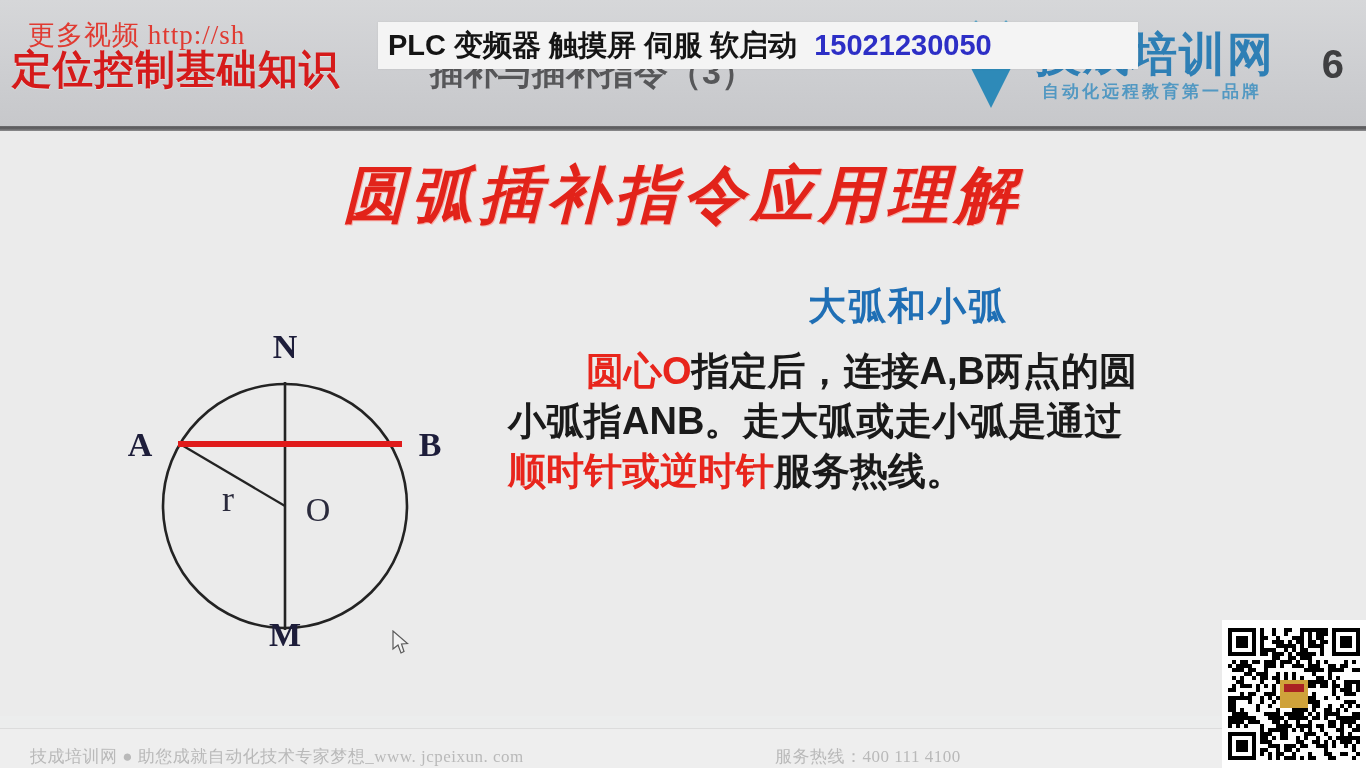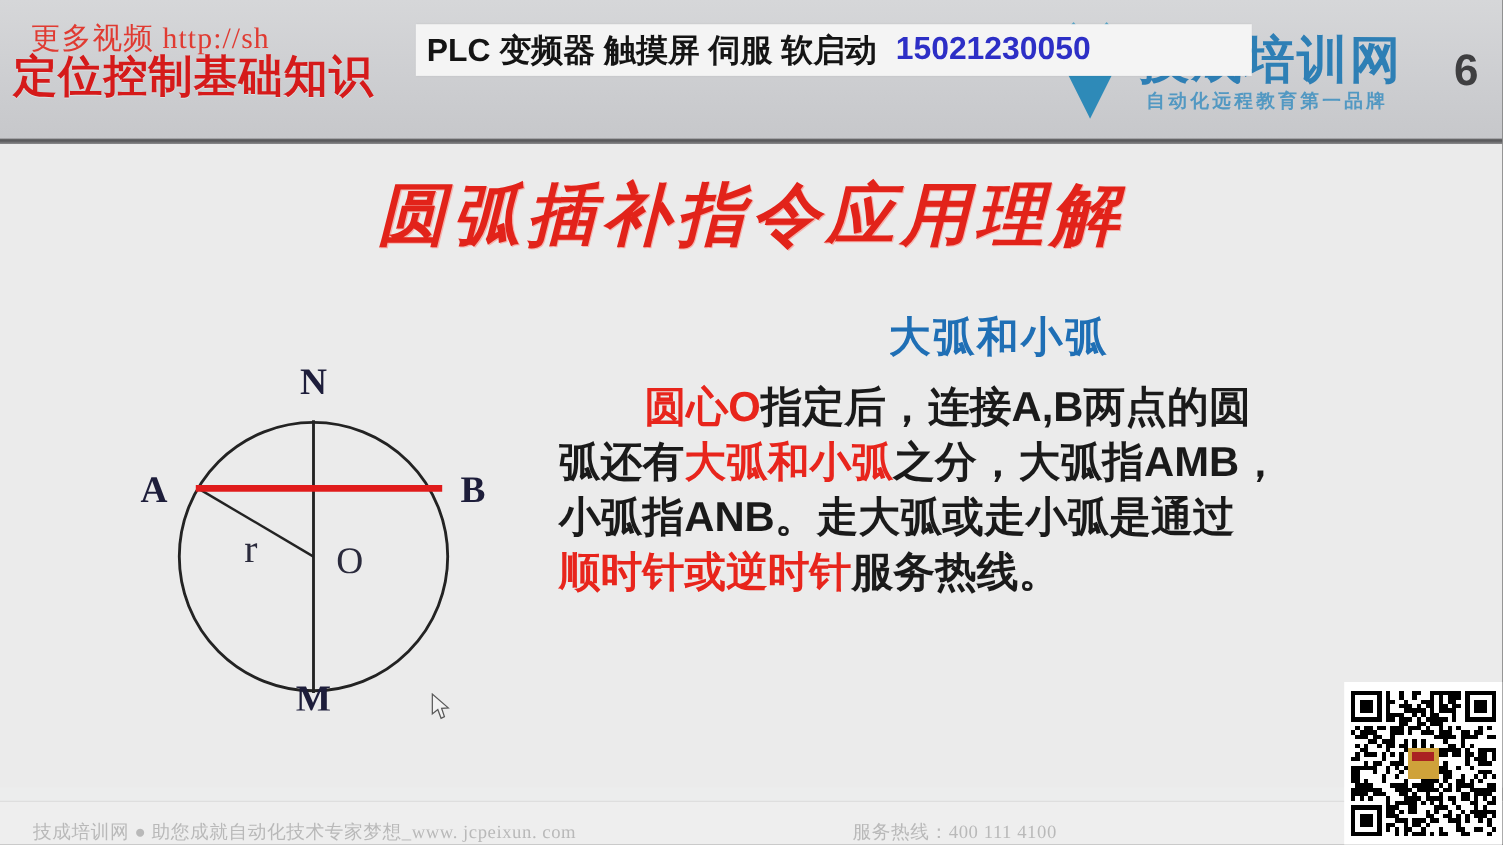--- a/index.html
+++ b/index.html
@@ -253,20 +253,21 @@
   }
 </style>
 </head>
 <body>
 
 <div id="slide-root">
 
   <div class="slide-header">
 
     <div class="slide-title">定位控制基础知识</div>
+    <div class="slide-subtitle">插补与插补指令（3）</div>
 
     <div class="brand-logo">
       <svg class="brand-diamond" viewBox="0 0 74 110">
         <polygon points="6,30 22,12 37,30 22,46" fill="#5ca8c9"></polygon>
         <polygon points="37,30 52,12 68,30 52,46" fill="#5ca8c9"></polygon>
         <polygon points="6,38 68,38 37,100" fill="#2e8ab8"></polygon>
       </svg>
       <div class="brand-name">技成培训网</div>
       <div class="brand-tagline">自动化远程教育第一品牌</div>
     </div>
@@ -303,21 +304,20 @@
         <text x="320" y="140" text-anchor="middle" font-family="Liberation Serif, serif" font-size="34" font-weight="bold" fill="#1d1d3a">B</text>
         <text x="208" y="205" text-anchor="middle" font-family="Liberation Serif, serif" font-size="34" fill="#2a2a3c">O</text>
         <text x="118" y="195" text-anchor="middle" font-family="Liberation Serif, serif" font-size="36" fill="#2a2a3c">r</text>
       </svg>
     </div>
 
     <div class="text-block">
       <div class="sub-heading">大弧和小弧</div>
       <div id="paragraph-host">
           <div class="para-line indent"><span class="hl">圆心O</span><span>指定后，连接A,B两点的圆</span></div>
-          <div class="para-line"><span>弧还有</span><span class="hl">大弧和小弧</span><span>之分，大弧指AMB，</span></div>
           <div class="para-line"><span>小弧指ANB。走大弧或走小弧是通过</span></div>
           <div class="para-line"><span class="hl">顺时针或逆时针</span><span>服务热线。</span></div>
         </div>
     </div>
   </div>
 
   <div class="slide-footer">
     <div class="footer-left">技成培训网 ● 助您成就自动化技术专家梦想_www. jcpeixun. com</div>
     <div class="footer-right">服务热线：400 111 4100</div>
   </div>

